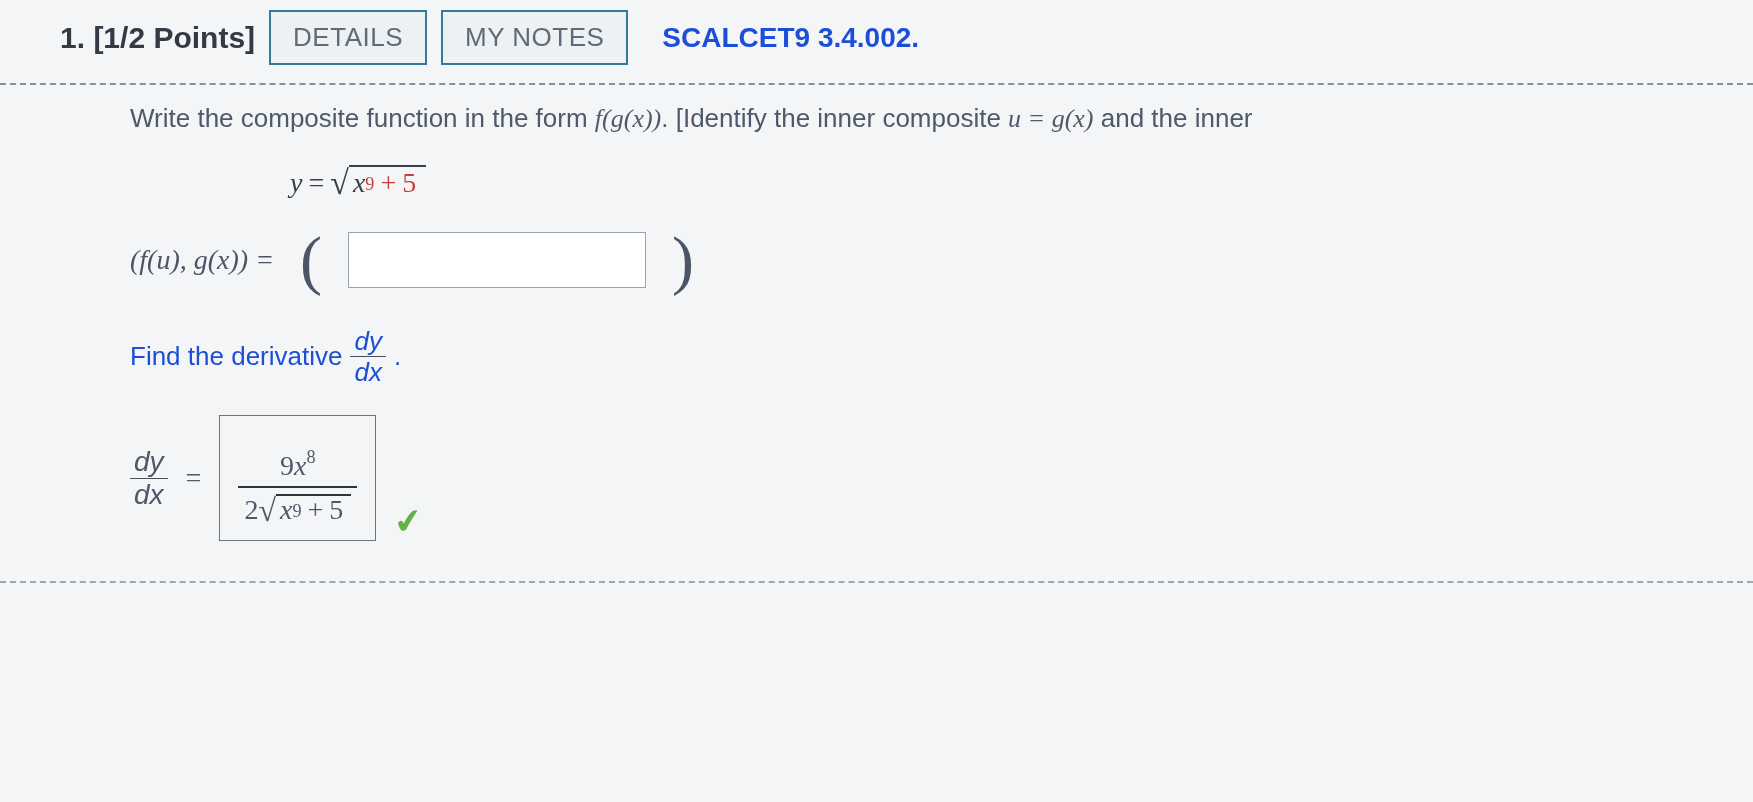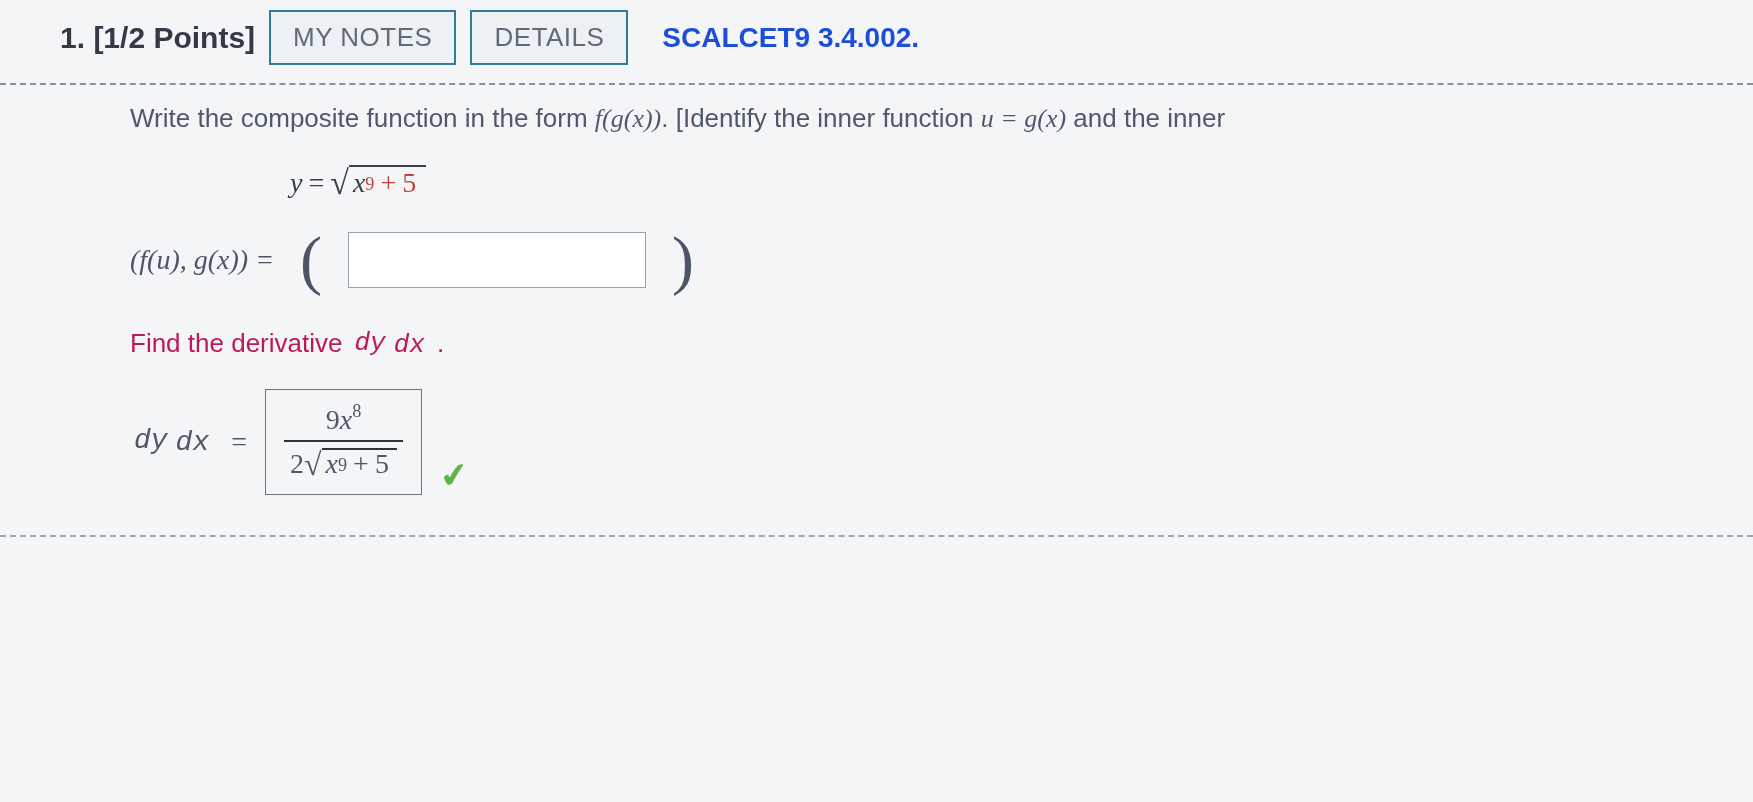--- a/index.html
+++ b/index.html
@@ -106,28 +106,28 @@
     border: 1px solid #9aa3ab;
     background: #fff;
     font-size: 24px;
     padding: 2px 8px;
   }
   .deriv-prompt {
     display:flex;
     align-items:center;
     gap:8px;
     font-size:26px;
-    color:#be185d;
+    color:#1d4ed8;
     margin-bottom:30px;
   }
   .frac {
     display:inline-flex;
-    flex-direction:row;
-    align-items:center;
-    font-family:Liberation Mono, monospace;
+    flex-direction:column;
+    align-items:center;
+    font-family:Liberation Sans, sans-serif;
     font-style: italic;
     line-height:1;
   }
   .frac .top {
     padding:0 4px 2px 4px;
   }
   .frac .bar {
     width:100%;
     border-top:1.5px solid #4a4f56;
   }
@@ -155,20 +155,21 @@
   }
   .big-frac {
     display:inline-flex;
     flex-direction:column;
     align-items:center;
     line-height:1;
   }
   .big-frac .top {
     padding:2px 6px 6px 6px;
     font-size:28px;
+    margin-top:20px;
   }
   .big-frac .bar {
     width:100%;
     border-top:2px solid #2f343a;
   }
   .big-frac .bot {
     padding:6px 6px 2px 6px;
     display:flex;
     align-items:center;
     font-size:28px;
@@ -182,29 +183,29 @@
 </style>
 </head>
 <body>
 
 <div class="question-wrap">
 
   <div class="header-row">
     <span class="q-number">
       <span>1.</span> <span>[1/2 Points]</span>
     </span>
+    <button class="tag-btn">DETAILS</button>
     <button class="tag-btn">MY NOTES</button>
-    <button class="tag-btn">DETAILS</button>
     <span class="source-ref">SCALCET9 3.4.002.</span>
   </div>
 
   <div class="body-area">
 
     <div class="prompt-text">
-      <span>Write the composite function in the form </span><span class="math-italic">f(g(x))</span><span>. [Identify the inner function </span><span class="math-italic">u = g(x)</span><span> and the inner</span>
+      <span>Write the composite function in the form </span><span class="math-italic">f(g(x))</span><span>. [Identify the inner composite </span><span class="math-italic">u = g(x)</span><span> and the inner</span>
     </div>
 
     <div class="eq-row">
       <span class="math-italic">y</span>
       <span>=</span>
       <span class="sqrt-wrap">
         <span class="sqrt-sym">√</span>
         <span class="sqrt-inside">
           <span class="math-italic">x</span>
             <sup class="exp-red">9</sup>

